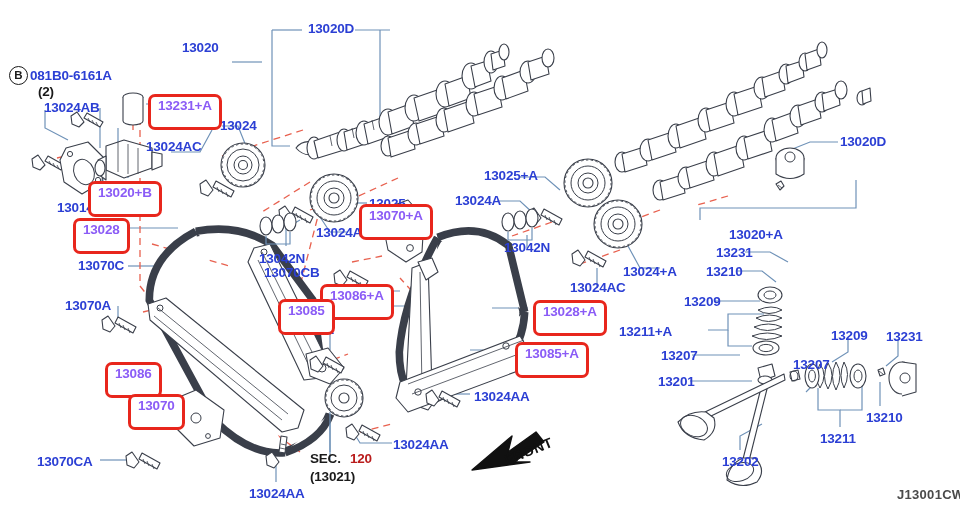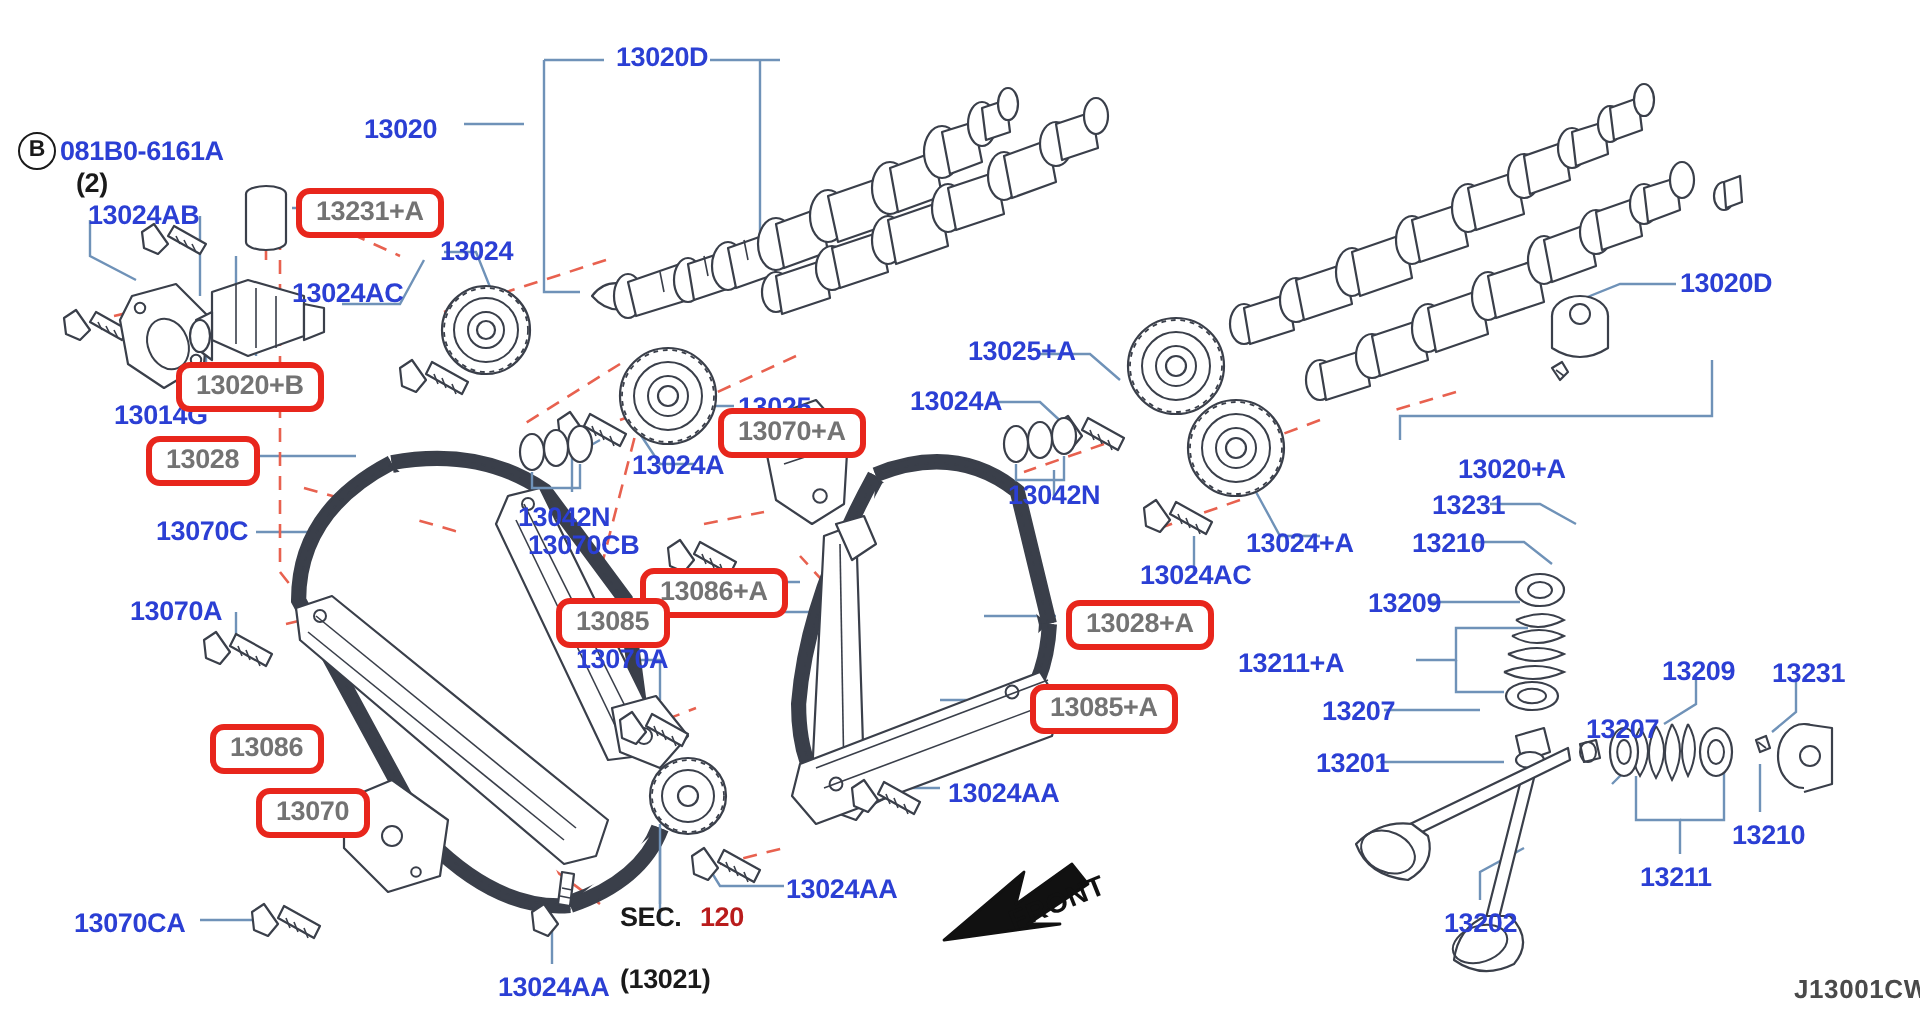--- a/index.html
+++ b/index.html
@@ -24,25 +24,25 @@
     line-height:1;
   }
   .lbl.blk{color:#1a1a1a;}
   .lbl.sec{color:#1a1a1a;font-weight:700;}
   .lbl.secnum{color:#b91c1c;font-weight:700;}
   .boxed{
     position:absolute;
     border:3.5px solid #e8261c;
     border-radius:7px;
     background:#ffffff;
-    color:#737373;
+    color:#8b5cf6;
     font-family:"Liberation Sans", sans-serif;
     font-size:13.5px;
     font-weight:700;
-    padding:2px 7px 3px 7px;
+    padding:2px 7px 14px 7px;
     white-space:nowrap;
     line-height:1.05;
     letter-spacing:-0.2px;
   }
   .bcirc{
     position:absolute;
     width:17px;height:17px;
     border:1.4px solid #1a1a1a;
     border-radius:50%;
     color:#1a1a1a;
@@ -558,21 +558,21 @@
 
 <div class="bcirc" style="left:9px;top:66px;">B</div>
 
 <div id="labels-layer">
     <div class="lbl" style="left: 30px; top: 69px;">081B0-6161A</div>
     <div class="lbl blk" style="left: 38px; top: 85px;">(2)</div>
     <div class="lbl" style="left: 44px; top: 101px;">13024AB</div>
     <div class="lbl" style="left: 57px; top: 201px;">13014G</div>
     <div class="lbl" style="left: 146px; top: 140px;">13024AC</div>
     <div class="lbl" style="left: 220px; top: 119px;">13024</div>
-    <div class="lbl" style="left: 182px; top: 58px;">13020</div>
+    <div class="lbl" style="left: 182px; top: 41px;">13020</div>
     <div class="lbl" style="left: 308px; top: 22px;">13020D</div>
     <div class="lbl" style="left: 78px; top: 259px; text-align: center;">13070C</div>
     <div class="lbl" style="left: 65px; top: 299px;">13070A</div>
     <div class="lbl" style="left: 37px; top: 455px;">13070CA</div>
     <div class="lbl" style="left: 249px; top: 487px;">13024AA</div>
     <div class="lbl" style="left: 393px; top: 438px;">13024AA</div>
     <div class="lbl" style="left: 474px; top: 390px;">13024AA</div>
     <div class="lbl" style="left: 259px; top: 252px;">13042N</div>
     <div class="lbl" style="left: 264px; top: 266px;">13070CB</div>
     <div class="lbl" style="left: 288px; top: 323px;">13070A</div>
@@ -607,17 +607,17 @@
     <div class="boxed" style="left: 320px; top: 284px;">13086+A</div>
     <div class="boxed" style="left: 278px; top: 299px;">13085</div>
     <div class="boxed" style="left: 105px; top: 362px;">13086</div>
     <div class="boxed" style="left: 128px; top: 394px;">13070</div>
     <div class="boxed" style="left: 533px; top: 300px;">13028+A</div>
     <div class="boxed" style="left: 515px; top: 342px;">13085+A</div>
   </div>
 
 <div class="lbl sec" style="left:310px;top:452px;">SEC.</div>
 <div class="lbl secnum" style="left:350px;top:452px;">120</div>
-<div class="lbl sec" style="left:310px;top:483px;">(13021)</div>
+<div class="lbl sec" style="left:310px;top:470px;">(13021)</div>
 
 <div class="frontword" style="left:508px;top:452px;">FRONT</div>
 
 <div class="wm" style="left:897px;top:487px;">J13001CW</div>
 
 </body></html>

